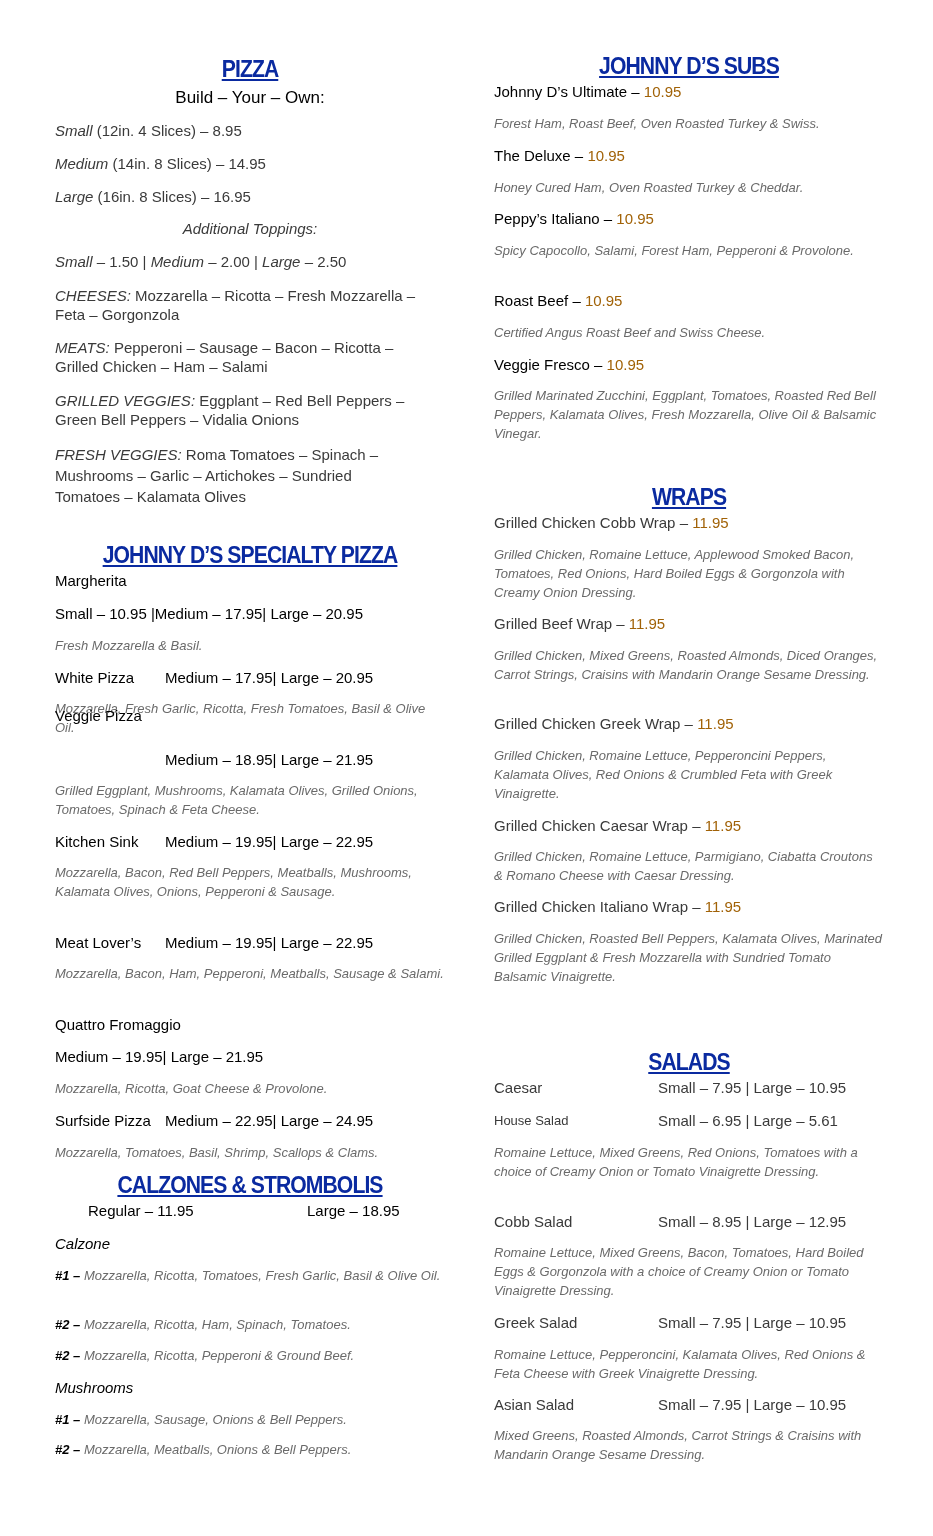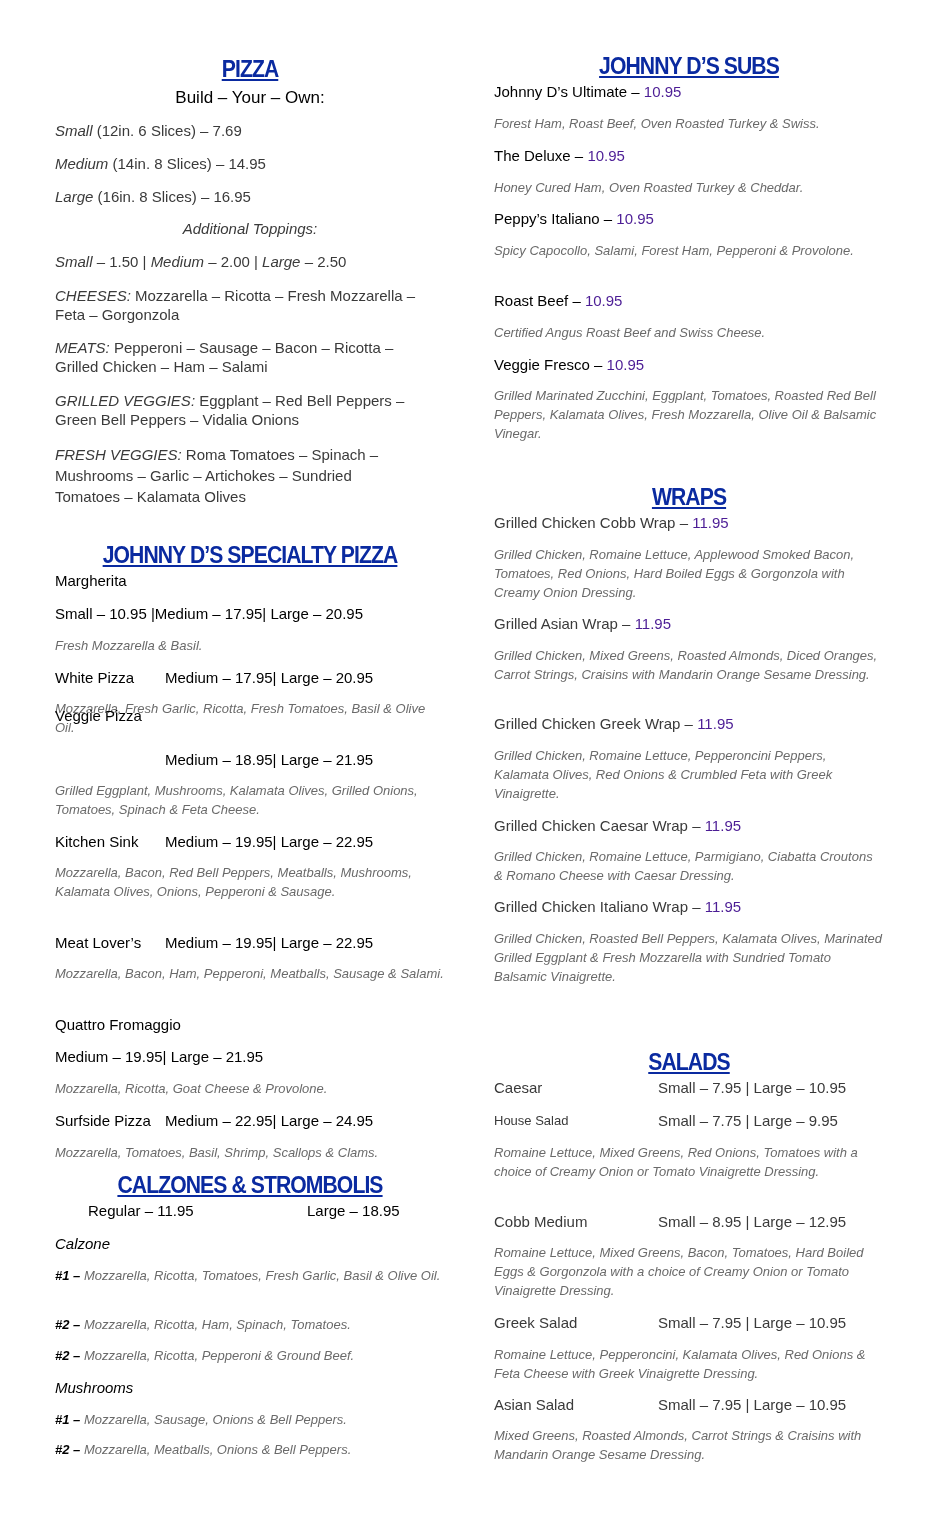--- a/index.html
+++ b/index.html
@@ -8,31 +8,31 @@
     .col { position: absolute; top: 0; }
     .left { left: 55px; width: 390px; }
     .right { left: 494px; width: 390px; }
     .h { position: absolute; left: 0; right: 0; text-align: center; color: #0a2aa0;
       font-weight: bold; font-size: 23px; letter-spacing: -1px; text-decoration: underline;
       text-decoration-thickness: 2px; text-underline-offset: 2px; transform: scaleX(0.92); }
     .t { position: absolute; left: 0; white-space: nowrap; font-size: 15px; color: #3a3a3a; line-height: 19px; }
     .b { color: #000; }
     .it { font-style: italic; }
     .d { position: absolute; left: 0; width: 390px; font-size: 13px; font-style: italic; color: #6a6a6a; line-height: 19px; }
-    .p { color: #4c1d95; }
+    .p { color: #a16207; }
     .center { text-align: center; left: 0; right: 0; }
   </style>
 </head>
 <body>
 
 <div class="col left">
   <div class="h" style="top:56px">PIZZA</div>
   <div class="t b center" style="top:88px; font-size:17px;">Build – Your – Own:</div>
 
-  <div class="t" style="top:121px"><span class="it">Small</span><span> (12in. 6 Slices) – 7.69</span></div>
+  <div class="t" style="top:121px"><span class="it">Small</span><span> (12in. 4 Slices) – 8.95</span></div>
   <div class="t" style="top:154px"><span class="it">Medium</span><span> (14in. 8 Slices) – 14.95</span></div>
   <div class="t" style="top:187px"><span class="it">Large</span><span> (16in. 8 Slices) – 16.95</span></div>
 
   <div class="t it center" style="top:219px">Additional Toppings:</div>
   <div class="t" style="top:252px">
     <span class="it">Small</span><span> – 1.50 | </span><span class="it">Medium</span><span> – 2.00 | </span><span class="it">Large</span><span> – 2.50</span>
   </div>
 
   <div class="t" style="top:286px"><span class="it">CHEESES:</span><span> Mozzarella – Ricotta – Fresh Mozzarella –</span><br><span>Feta – Gorgonzola</span></div>
   <div class="t" style="top:338px"><span class="it">MEATS:</span><span> Pepperoni – Sausage – Bacon – Ricotta –</span><br><span>Grilled Chicken – Ham – Salami</span></div>
@@ -91,36 +91,36 @@
   <div class="t b" style="top:209px"><span>Peppy’s Italiano – </span><span class="p">10.95</span></div>
   <div class="d" style="top:241px">Spicy Capocollo, Salami, Forest Ham, Pepperoni &amp; Provolone.</div>
   <div class="t b" style="top:291px"><span>Roast Beef – </span><span class="p">10.95</span></div>
   <div class="d" style="top:323px">Certified Angus Roast Beef and Swiss Cheese.</div>
   <div class="t b" style="top:355px"><span>Veggie Fresco – </span><span class="p">10.95</span></div>
   <div class="d" style="top:386px">Grilled Marinated Zucchini, Eggplant, Tomatoes, Roasted Red Bell Peppers, Kalamata Olives, Fresh Mozzarella, Olive Oil &amp; Balsamic Vinegar.</div>
 
   <div class="h" style="top:484px">WRAPS</div>
   <div class="t" style="top:513px"><span>Grilled Chicken Cobb Wrap – </span><span class="p">11.95</span></div>
   <div class="d" style="top:545px">Grilled Chicken, Romaine Lettuce, Applewood Smoked Bacon, Tomatoes, Red Onions, Hard Boiled Eggs &amp; Gorgonzola with Creamy Onion Dressing.</div>
-  <div class="t" style="top:614px"><span>Grilled Asian Wrap – </span><span class="p">11.95</span></div>
+  <div class="t" style="top:614px"><span>Grilled Beef Wrap – </span><span class="p">11.95</span></div>
   <div class="d" style="top:646px">Grilled Chicken, Mixed Greens, Roasted Almonds, Diced Oranges, Carrot Strings, Craisins with Mandarin Orange Sesame Dressing.</div>
   <div class="t" style="top:714px"><span>Grilled Chicken Greek Wrap – </span><span class="p">11.95</span></div>
   <div class="d" style="top:746px">Grilled Chicken, Romaine Lettuce, Pepperoncini Peppers, Kalamata Olives, Red Onions &amp; Crumbled Feta with Greek Vinaigrette.</div>
   <div class="t" style="top:816px"><span>Grilled Chicken Caesar Wrap – </span><span class="p">11.95</span></div>
   <div class="d" style="top:847px">Grilled Chicken, Romaine Lettuce, Parmigiano, Ciabatta Croutons &amp; Romano Cheese with Caesar Dressing.</div>
   <div class="t" style="top:897px"><span>Grilled Chicken Italiano Wrap – </span><span class="p">11.95</span></div>
   <div class="d" style="top:929px">Grilled Chicken, Roasted Bell Peppers, Kalamata Olives, Marinated Grilled Eggplant &amp; Fresh Mozzarella with Sundried Tomato Balsamic Vinaigrette.</div>
 
   <div class="h" style="top:1049px">SALADS</div>
   <div class="t" style="top:1078px">Caesar</div>
   <div class="t" style="top:1078px; left:164px">Small – 7.95 | Large – 10.95</div>
   <div class="t" style="top:1111px; font-size:13px">House Salad</div>
-  <div class="t" style="top:1111px; left:164px">Small – 7.75 | Large – 9.95</div>
+  <div class="t" style="top:1111px; left:164px">Small – 6.95 | Large – 5.61</div>
   <div class="d" style="top:1143px">Romaine Lettuce, Mixed Greens, Red Onions, Tomatoes with a choice of Creamy Onion or Tomato Vinaigrette Dressing.</div>
-  <div class="t" style="top:1212px">Cobb Medium</div>
+  <div class="t" style="top:1212px">Cobb Salad</div>
   <div class="t" style="top:1212px; left:164px">Small – 8.95 | Large – 12.95</div>
   <div class="d" style="top:1243px">Romaine Lettuce, Mixed Greens, Bacon, Tomatoes, Hard Boiled Eggs &amp; Gorgonzola with a choice of Creamy Onion or Tomato Vinaigrette Dressing.</div>
   <div class="t" style="top:1313px">Greek Salad</div>
   <div class="t" style="top:1313px; left:164px">Small – 7.95 | Large – 10.95</div>
   <div class="d" style="top:1345px">Romaine Lettuce, Pepperoncini, Kalamata Olives, Red Onions &amp; Feta Cheese with Greek Vinaigrette Dressing.</div>
   <div class="t" style="top:1395px">Asian Salad</div>
   <div class="t" style="top:1395px; left:164px">Small – 7.95 | Large – 10.95</div>
   <div class="d" style="top:1426px">Mixed Greens, Roasted Almonds, Carrot Strings &amp; Craisins with Mandarin Orange Sesame Dressing.</div>
 </div>
 

